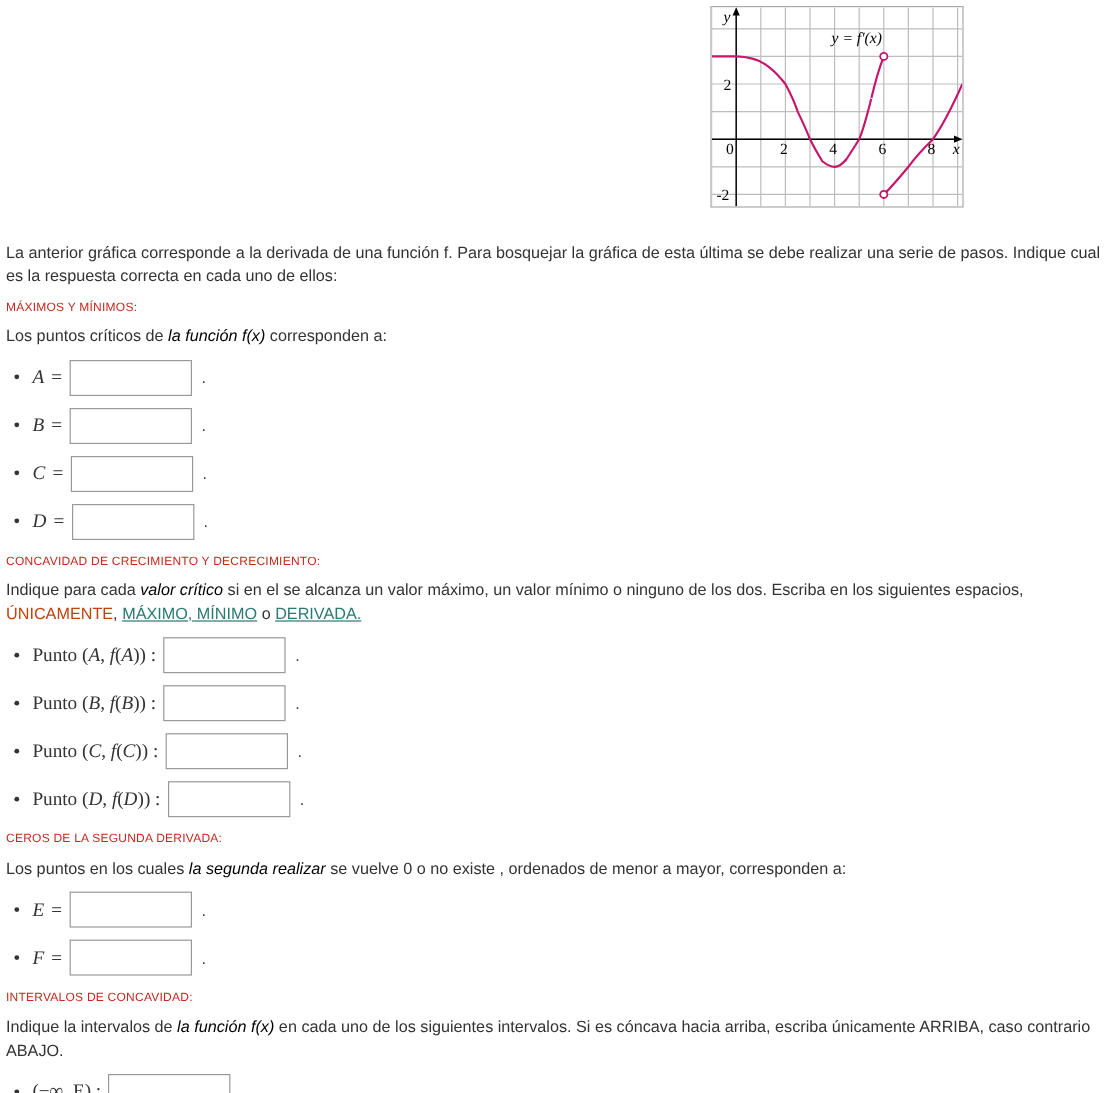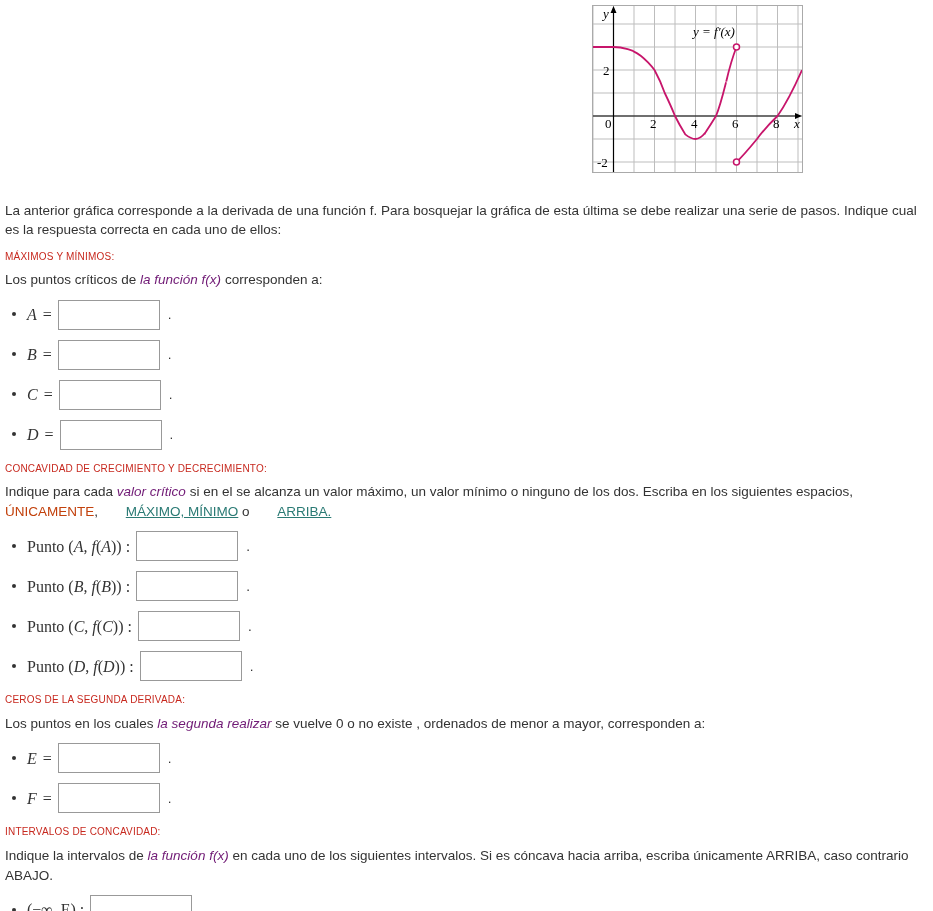--- a/index.html
+++ b/index.html
@@ -26,23 +26,23 @@
     overflow: hidden;
   }
   p.intro { margin: 22px 0 4px 0; }
   .section-h {
     color: #c7281e;
     font-size: 10px;
     margin: 10px 0 6px 0;
     letter-spacing: .2px;
   }
   .sub { margin: 4px 0 10px 0; }
-  .ital { color: #701a75; font-style: italic; }
+  .ital { color: #000000; font-style: italic; }
   .red-em { color: #c2410c; font-weight: normal; }
-  .ul-teal { color: #2a7a74; text-decoration: underline; margin-left: 24px; }
+  .ul-teal { color: #2a7a74; text-decoration: underline; }
   ul.answers {
     list-style: disc;
     padding-left: 22px;
     margin: 4px 0 12px 0;
   }
   ul.answers li {
     margin: 10px 0;
     display: list-item;
   }
   .row {
@@ -176,21 +176,21 @@
       <span class="mvar">D</span>
       <span class="mop">=</span>
       <input class="ans" type="text" style="">
       <span class="period">.</span>
     </span>
   </li>
 </ul>
 
 <div class="section-h">CONCAVIDAD DE CRECIMIENTO Y DECRECIMIENTO:</div>
 <p class="sub">
-  <span>Indique para cada </span><span class="ital">valor crítico</span><span>  si en el se alcanza un valor máximo, un valor mínimo o ninguno de los dos. Escriba en los siguientes espacios, </span><span class="red-em">ÚNICAMENTE</span><span>, </span><span class="ul-teal">MÁXIMO, MÍNIMO</span><span> o </span><span class="ul-teal">ARRIBA.</span>
+  <span>Indique para cada </span><span class="ital">valor crítico</span><span>  si en el se alcanza un valor máximo, un valor mínimo o ninguno de los dos. Escriba en los siguientes espacios, </span><span class="red-em">ÚNICAMENTE</span><span>, </span><span class="ul-teal">MÁXIMO, MÍNIMO</span><span> o </span><span class="ul-teal">DERIVADA.</span>
 </p>
 <ul class="answers">
   <li><span class="row">
     <span class="mop">Punto <span class="mop">(</span><span class="mvar">A</span><span class="mop">, </span><span class="mvar">f</span><span class="mop">(</span><span class="mvar">A</span><span class="mop">)) :</span></span>
     <input class="ans" type="text" style="">
     <span class="period">.</span>
   </span></li>
   <li><span class="row">
     <span class="mop">Punto <span class="mop">(</span><span class="mvar">B</span><span class="mop">, </span><span class="mvar">f</span><span class="mop">(</span><span class="mvar">B</span><span class="mop">)) :</span></span>
     <input class="ans" type="text" style="">

